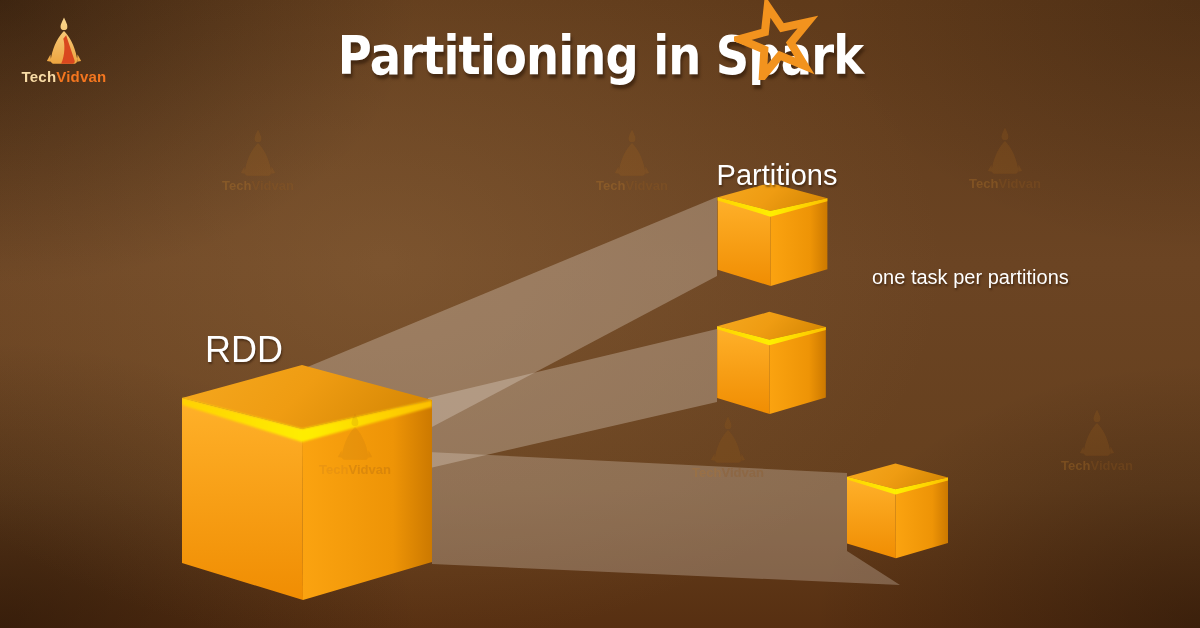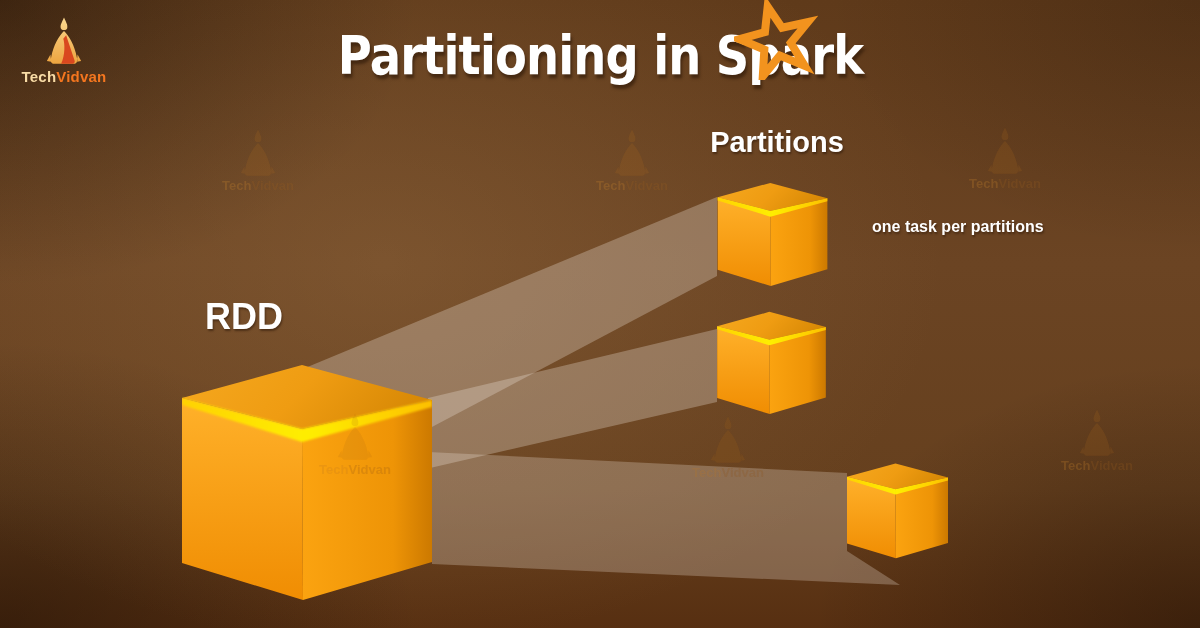--- a/index.html
+++ b/index.html
@@ -35,25 +35,25 @@
     font-size:54px;
     letter-spacing:-1px;
     transform:scaleX(0.86);
     transform-origin:50% 50%;
     text-shadow:2px 4px 3px rgba(40,20,5,0.55);
     white-space:nowrap;
   }
   .title-star{position:absolute;left:734px;top:0px;}
 
   
-  .label{position:absolute;color:var(--text_white,#ffffff);font-weight:bold;
-         text-shadow:1px 2px 2px rgba(40,20,5,0.5);white-space:nowrap;}
+  .label{position:absolute;color:var(--text_white,#ffffff);font-weight:normal;
+         text-shadow:1px 2px 2px rgba(40,20,5,0.5);white-space:nowrap;margin-top:33px;}
   .label-rdd{left:205px;top:296px;width:150px;text-align:left;font-size:36px;}
   .label-partitions{left:677px;top:126px;width:200px;text-align:center;font-size:29px;}
-  .label-note{left:872px;top:218px;font-size:16px;}
+  .label-note{left:872px;top:233px;font-size:20px;}
 </style>
 </head>
 <body>
 
 <div class="canvas">
 
   <svg class="scene" width="1200" height="628" viewBox="0 0 1200 628">
     <defs>
       <linearGradient id="gTop" x1="0" y1="0" x2="1" y2="0.25">
         <stop offset="0" stop-color="#f5a81f"></stop>

